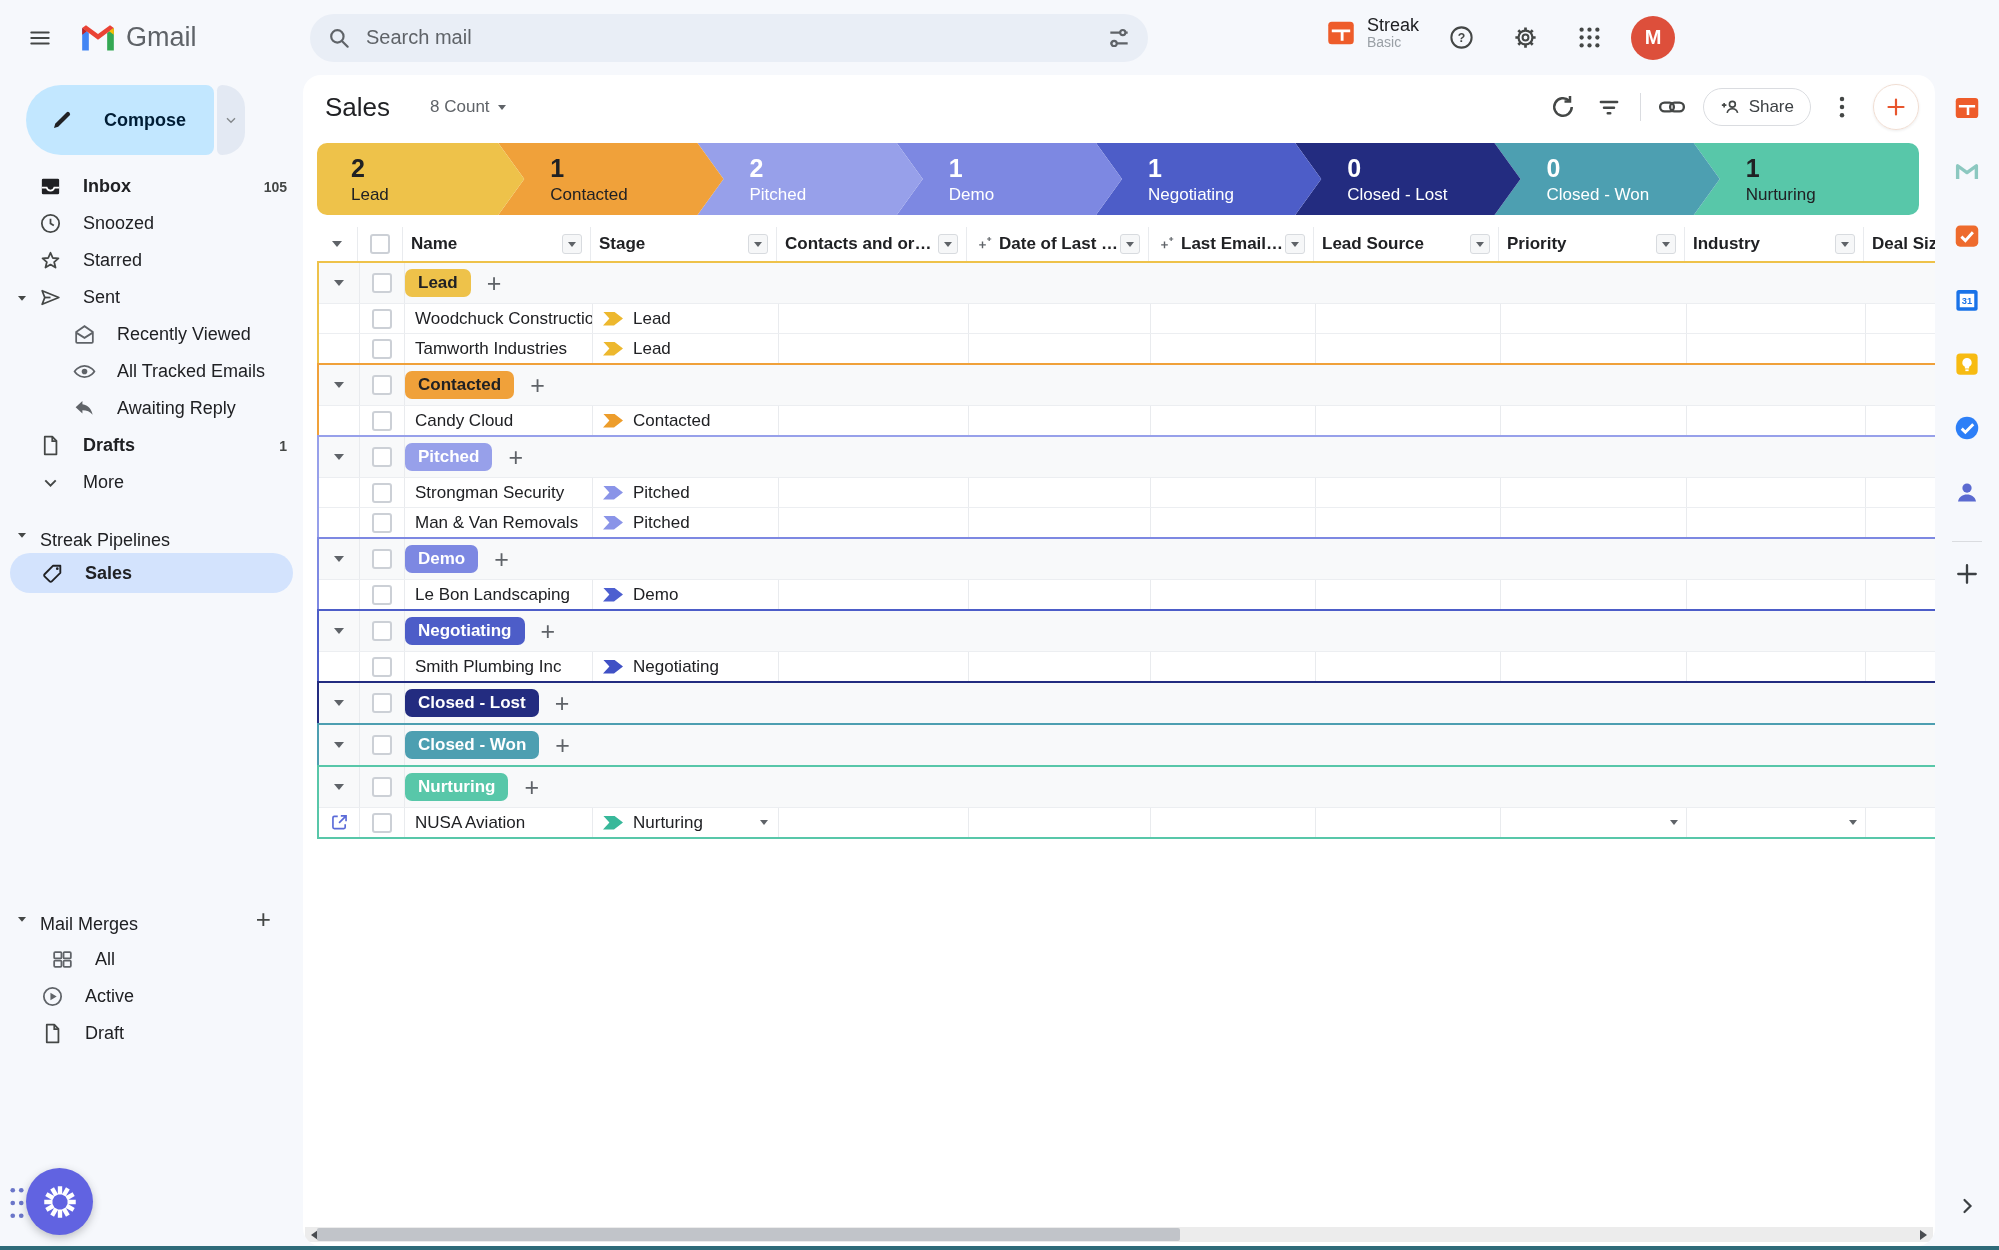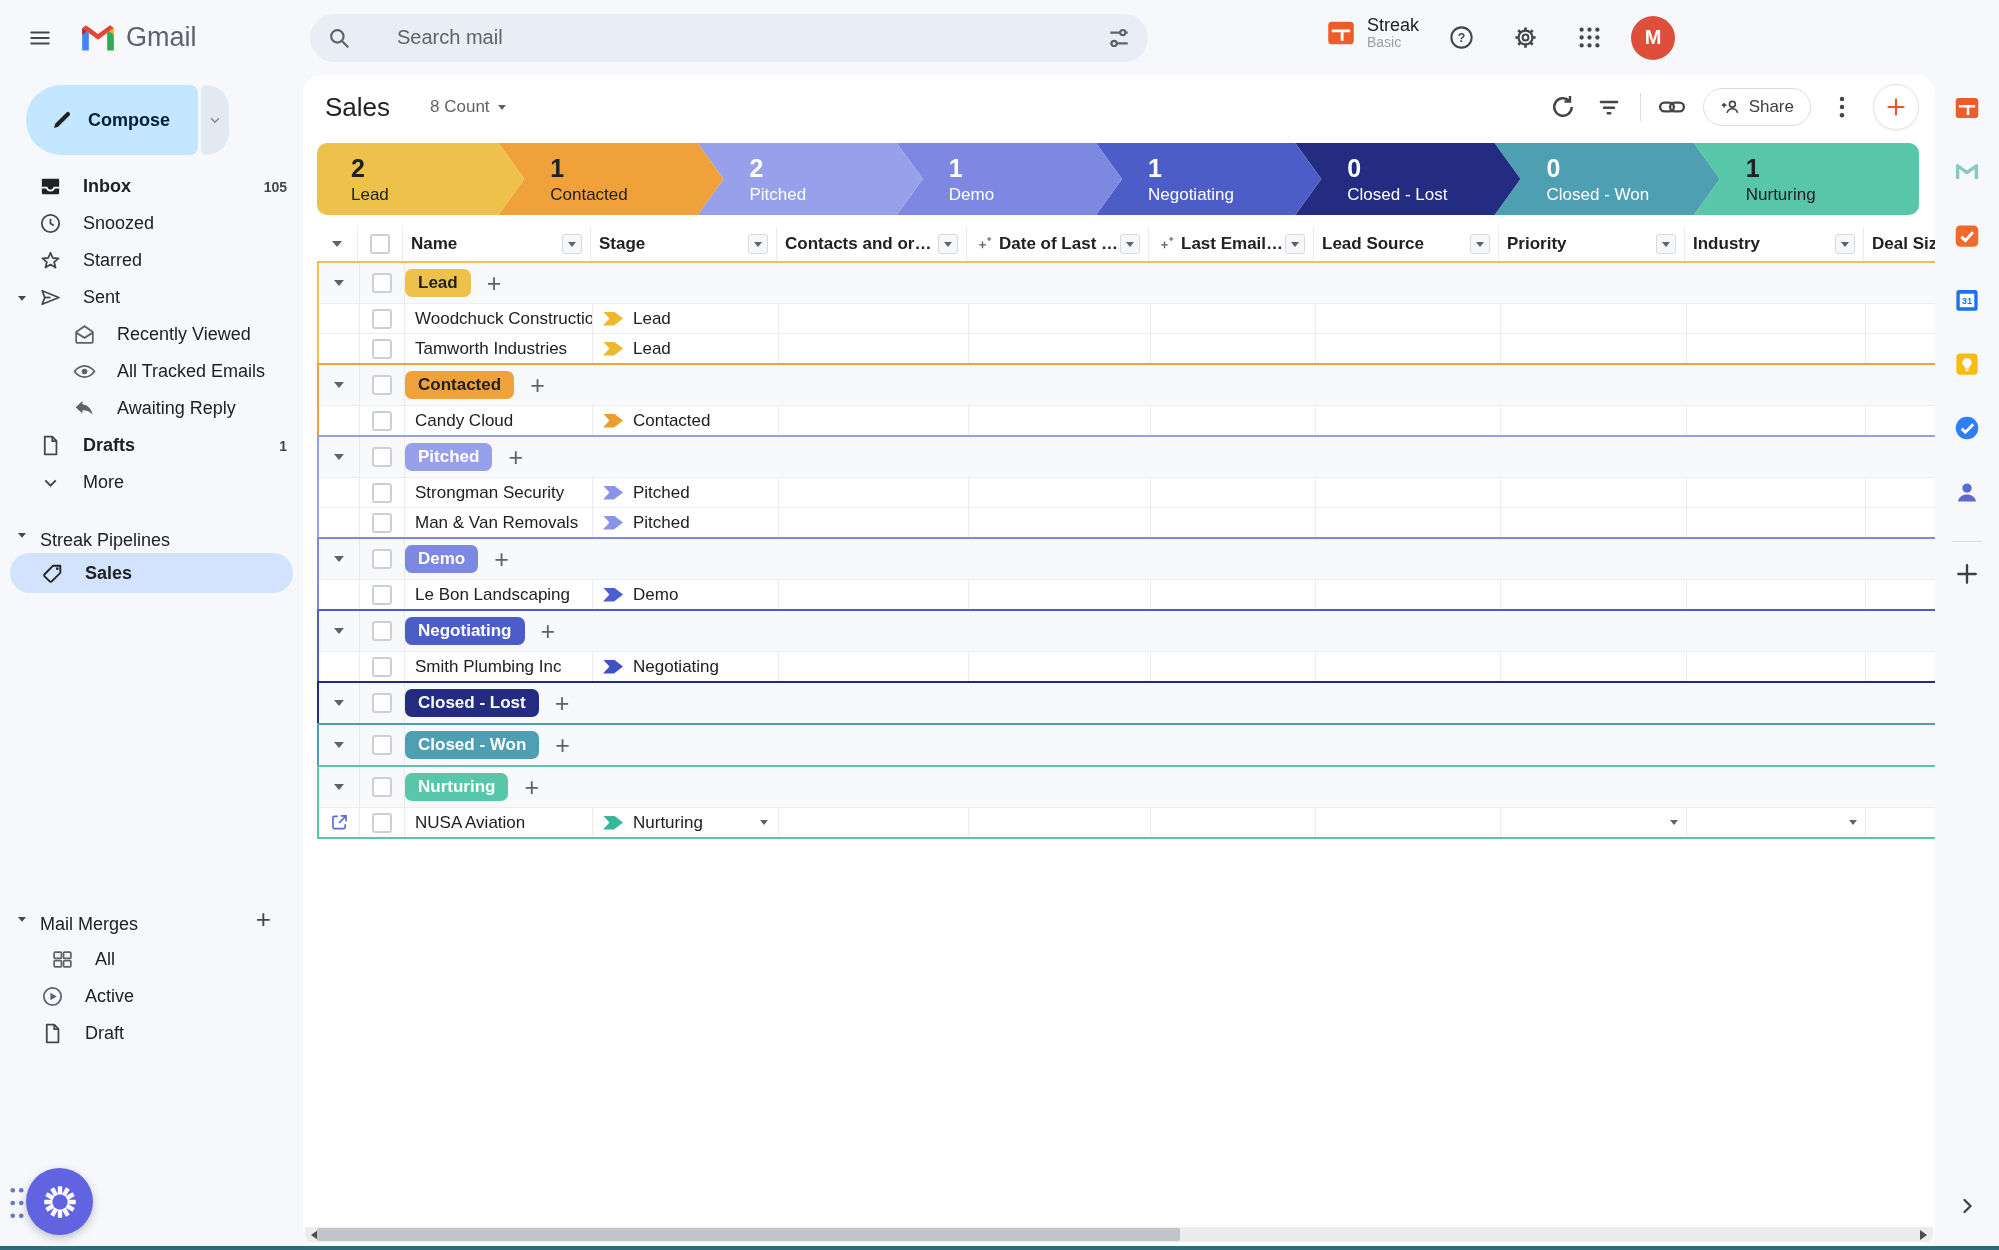--- a/index.html
+++ b/index.html
@@ -7,37 +7,37 @@
   body { font-family:"Liberation Sans","DejaVu Sans",sans-serif; background:#f6f8fc; position:relative; color:#202124; }
   .ic svg { width:100%; height:100%; display:block; }
 
   
   .topbar { position:absolute; left:0; top:0; width:1685px; height:75px; display:flex; align-items:center; }
   .hamburger { width:48px; height:48px; margin-left:16px; border-radius:50%; display:flex; align-items:center; justify-content:center; cursor:pointer; }
   .hamburger .ic { width:26px; height:26px; }
   .gmail-logo { display:flex; align-items:center; gap:8px; margin-left:14px; width:170px; }
   .gmail-logo .ic { width:40px; height:40px; }
   .gmail-logo-text { font-size:27px; color:#5f6368; }
-  .searchbar { margin-left:62px; width:838px; height:48px; background:#e9eef6; border-radius:24px; display:flex; align-items:center; padding:0 16px;gap:31px; }
+  .searchbar { margin-left:62px; width:838px; height:48px; background:#e9eef6; border-radius:24px; display:flex; align-items:center; padding:0 16px; }
   .searchbar .ic { width:26px; height:26px; flex:0 0 auto; }
   .search-input { flex:1; border:none; outline:none; background:transparent; font-size:20px; color:#202124; margin:0 14px; font-family:inherit; }
   .search-input::placeholder { color:#5f6368; }
   .tb-right { margin-left:auto; display:flex; align-items:flex-start; gap:20px; padding-right:10px; }
   .streak-badge { display:flex; align-items:center; gap:9px; }
   .streak-badge .ic { width:34px; height:34px; }
   .streak-name { font-size:18px; color:#202124; line-height:1.05; }
   .streak-tier { font-size:14px; color:#9aa0a6; line-height:1.05; }
   .tb-btn { width:44px; height:44px; border-radius:50%; display:flex; align-items:center; justify-content:center; }
   .tb-btn .ic { width:27px; height:27px; }
   .avatar { width:44px; height:44px; border-radius:50%; background:#dd4f3b; color:#fff; font-size:20px; display:flex; align-items:center; justify-content:center; font-weight:bold; }
 
   
   .sidebar { position:absolute; left:0; top:75px; width:303px; bottom:4px; }
   .compose { display:flex; margin:10px 0 0 26px; height:70px; }
-  .compose-main { display:flex; align-items:center; gap:14px; background:#c2e7ff; border-radius:35px 8px 8px 35px; padding:0 28px 0 24px; cursor:pointer; }
+  .compose-main { display:flex; align-items:center; gap:30px; background:#c2e7ff; border-radius:35px 8px 8px 35px; padding:0 28px 0 24px; cursor:pointer; }
   .compose-main .ic { width:24px; height:24px; }
   .compose-label { font-size:18px; font-weight:bold; color:#001d35; }
   .compose-chev { width:28px; margin-left:3px; background:#e3e9f3; border-radius:8px 35px 35px 8px; display:flex; align-items:center; justify-content:center; cursor:pointer; }
   .compose-chev .ic { width:16px; height:16px; opacity:.6; }
   .sb-list { margin-top:13px; }
   .sb-item { position:relative; height:37px; display:flex; align-items:center; padding:0 16px 0 38px; border-radius:0 20px 20px 0; cursor:pointer; }
   .sb-item.indent { padding-left:72px; }
   .sb-caret { position:absolute; left:14px; width:16px; height:16px; }
   .sb-ic { width:25px; height:25px; flex:0 0 auto; }
   .sb-label { font-size:18px; margin-left:20px; color:#202124; white-space:nowrap; }

